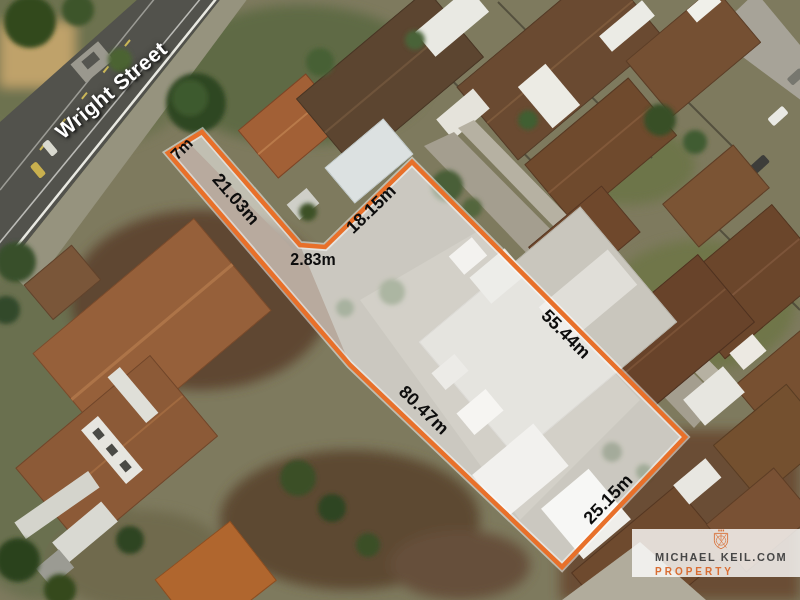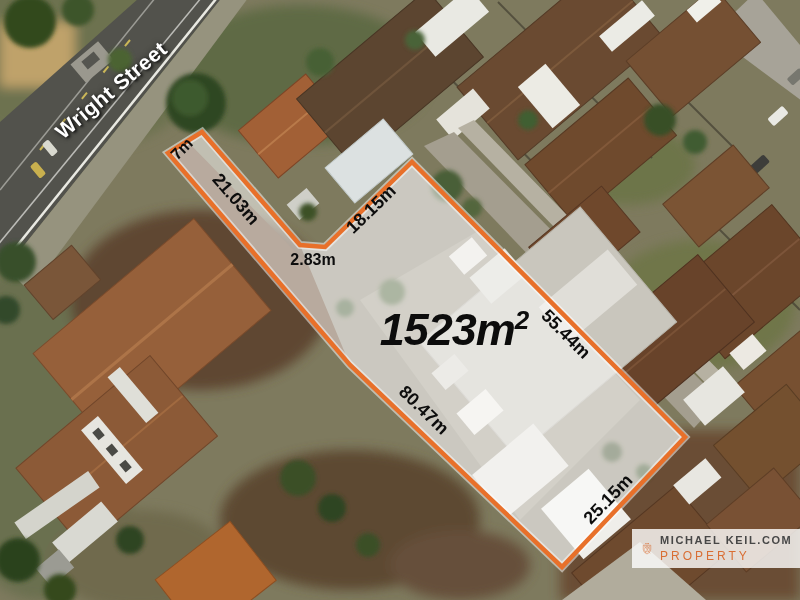--- a/index.html
+++ b/index.html
@@ -20,27 +20,27 @@
   .m18{font-size:18px;}
   .m16{font-size:16px;}
   .area-block{
     position:absolute;left:454px;top:329px;transform:translate(-50%,-50%);
     text-align:center;color:#0c0c0c;
   }
   .area-line{font-size:45px;font-weight:bold;font-style:italic;letter-spacing:-1px;line-height:1;}
   .area-line sup{font-size:26px;font-style:italic;vertical-align:super;line-height:0;}
   .zoning{font-size:20px;font-weight:bold;margin-top:3px;letter-spacing:0;}
   .brandbox{
-    position:absolute;right:0;top:529px;width:168px;height:39px;
+    position:absolute;right:0;top:529px;width:168px;height:48px;
     background:rgba(255,255,255,.8);display:flex;align-items:center;
-    padding-left:10px;box-sizing:border-box;overflow:hidden;
+    padding-left:10px;box-sizing:border-box;overflow:hidden;flex-direction:column;
   }
   .brandtext{margin-left:8px;min-width:140px;}
   .brandname{font-size:11px;font-weight:bold;color:#474747;letter-spacing:1.6px;white-space:nowrap;}
-  .brandtag{font-size:12px;font-weight:normal;color:#d96e34;letter-spacing:3px;margin-top:3px;white-space:nowrap;}
+  .brandtag{font-size:10px;font-weight:bold;color:#d96e34;letter-spacing:3px;margin-top:3px;white-space:nowrap;}
 </style>
 </head>
 <body>
 
 <div class="stage">
 
   <svg class="bg" viewBox="0 0 800 600">
     <defs>
       <filter id="b2" x="-40%" y="-40%" width="180%" height="180%">
           <feGaussianBlur stdDeviation="2.2"></feGaussianBlur>
@@ -301,21 +301,20 @@
 
   <div class="lbl m18" style="left:371px;top:209px;transform:translate(-50%,-50%) rotate(-44deg);">18.15m</div>
 
   <div class="lbl m18" style="left:566px;top:334px;transform:translate(-50%,-50%) rotate(45deg);">55.44m</div>
 
   <div class="lbl m18" style="left:424px;top:410px;transform:translate(-50%,-50%) rotate(44deg);">80.47m</div>
 
   <div class="lbl m18" style="left:608px;top:499px;transform:translate(-50%,-50%) rotate(-46deg);">25.15m</div>
 
   <div class="area-block">
-    <div class="area-line"><span>1523m</span><sup>2</sup></div>
   </div>
 
   <div class="brandbox">
     <svg width="32" height="40" viewBox="0 0 32 40">
       <g stroke="#d96e34" fill="none" stroke-width="1.6">
         <rect x="11" y="1" width="2.6" height="3.4" fill="#d96e34" stroke="none"></rect>
         <rect x="15" y="1" width="2.6" height="3.4" fill="#d96e34" stroke="none"></rect>
         <rect x="19" y="1" width="2.6" height="3.4" fill="#d96e34" stroke="none"></rect>
         <path d="M4,8 h24 v13 q0,10 -12,15 q-12,-5 -12,-15 z"></path>
         <circle cx="16" cy="21" r="8.5" stroke-width="1.2"></circle>

